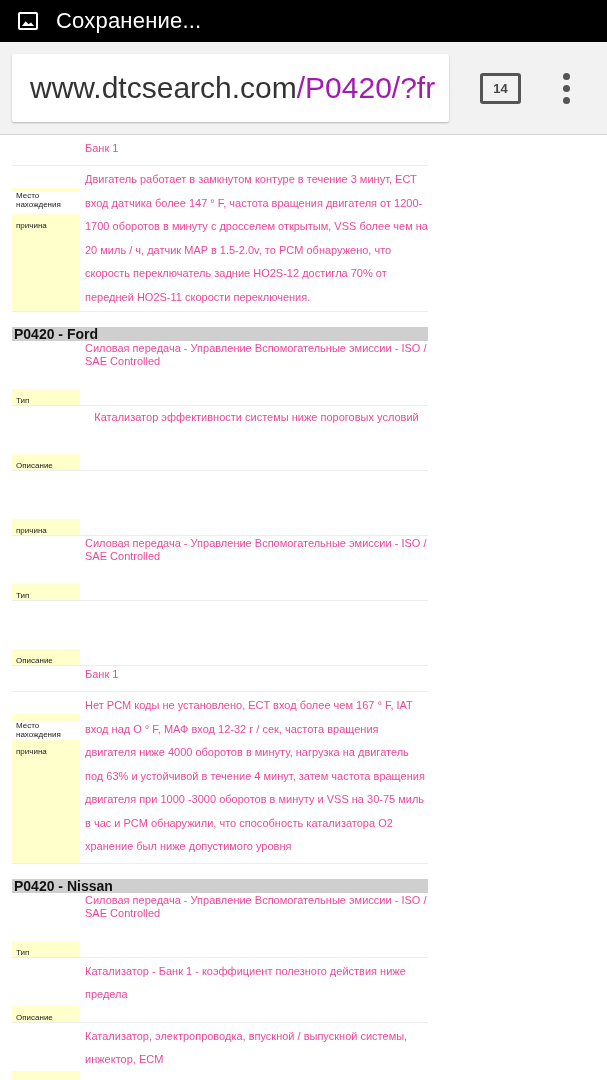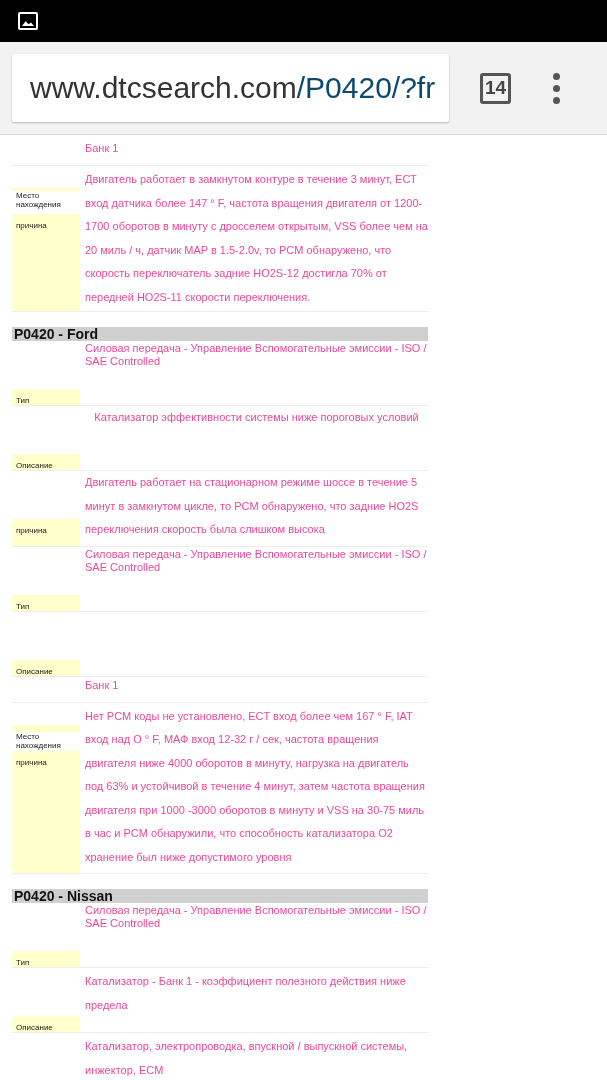--- a/index.html
+++ b/index.html
@@ -4,39 +4,40 @@
 <style>
   * { box-sizing: border-box; margin: 0; padding: 0; }
   html, body { width: 607px; height: 1080px; overflow: hidden; background: #fff; font-family: "Liberation Sans", sans-serif; }
   .statusbar { height: 42px; background: #000; color: #fff; display: flex; align-items: center; padding-left: 18px; }
   .statusbar .img-icon { width: 20px; height: 18px; border: 2px solid #fff; border-radius: 2px; position: relative; margin-right: 18px; }
   .statusbar .img-icon::after { content: ""; position: absolute; left: 2px; right: 2px; bottom: 2px; height: 6px; background: #fff; clip-path: polygon(0 100%, 30% 20%, 55% 70%, 75% 40%, 100% 100%); }
   .statusbar .title { font-size: 22px; letter-spacing: 0.2px; }
   .toolbar { height: 93px; background: #f2f2f2; display: flex; align-items: center; border-bottom: 1px solid #d6d6d6; }
   .urlbox { margin-left: 12px; width: 437px; height: 68px; background: #fff; border-radius: 2px; box-shadow: 0 1px 2px rgba(0,0,0,0.25); display: flex; align-items: center; padding-left: 18px; overflow: hidden; white-space: nowrap; font-size: 30px; }
   .urlbox .host { color: #333; }
-  .urlbox .path { color: #0c4a6e; }
-  .tabs-btn { margin-left: 31px; width: 31px; height: 31px; border: 3px solid #555; border-radius: 3px; display: flex; align-items: center; justify-content: center; font-size: 19px; font-weight: bold; color: #444; }
+  .urlbox .path { color: #a21caf; }
+  .tabs-btn { margin-left: 31px; width: 41px; height: 31px; border: 3px solid #555; border-radius: 3px; display: flex; align-items: center; justify-content: center; font-size: 13px; font-weight: bold; color: #444; }
   .menu-btn { margin-left: 42px; display: flex; flex-direction: column; gap: 5px; }
   .menu-btn span { width: 7px; height: 7px; border-radius: 50%; background: #555; display: block; }
   .content { padding-left: 12px; width: 428px; }
   .section-head { background: #cfcfcf; height: 14px; font-size: 14px; font-weight: bold; color: #111; padding-left: 2px; line-height: 14px; margin-top: 15px; }
   .row { display: flex; border-bottom: 1px solid #eee; }
   .row .label { width: 68px; background: #ffffcc; font-size: 8px; color: #222; padding: 3px 0 0 4px; line-height: 9px; margin-top: 48px; }
   .row .value { flex: 1; padding-left: 5px; font-size: 11px; color: #ec4899; line-height: 23.5px; }
   .row .value.tight { line-height: 13px; padding-top: 1px; padding-bottom: 2px; }
   .row .label.tall-top { padding-top: 7px; }
   .footer { padding-left: 12px; margin-top: 16px; font-size: 8px; color: #222; }
   .footer a { color: #2a7ad4; text-decoration: underline; }
 </style>
 </head>
 <body>
 
 <div class="statusbar">
   <span class="img-icon"></span>
+  <span class="title">Сохранение...</span>
 </div>
 
 <div class="toolbar">
   <div class="urlbox">
     <span class="host">www.dtcsearch.com</span>
       <span class="path">/P0420/?fr</span>
   </div>
   <div class="tabs-btn">
     <span>14</span>
   </div>
@@ -65,21 +66,20 @@
     <div class="row">
       <div class="label tall-top">Тип</div>
       <div class="value tight">Силовая передача - Управление Вспомогательные эмиссии - ISO / SAE Controlled</div>
     </div>
     <div class="row">
       <div class="label tall-top">Описание</div>
       <div class="value" style="padding-bottom:6px;text-align:center;">Катализатор эффективности системы ниже пороговых условий</div>
     </div>
     <div class="row">
       <div class="label tall-top">причина</div>
-      <div class="value" style="padding-bottom:4px;">Двигатель работает на стационарном режиме шоссе в течение 5 минут в замкнутом цикле, то PCM обнаружено, что задние HO2S переключения скорость была слишком высока</div>
     </div>
   </div>
 
   <div>
     <div class="row">
       <div class="label tall-top">Тип</div>
       <div class="value tight">Силовая передача - Управление Вспомогательные эмиссии - ISO / SAE Controlled</div>
     </div>
     <div class="row">
       <div class="label tall-top">Описание</div>

